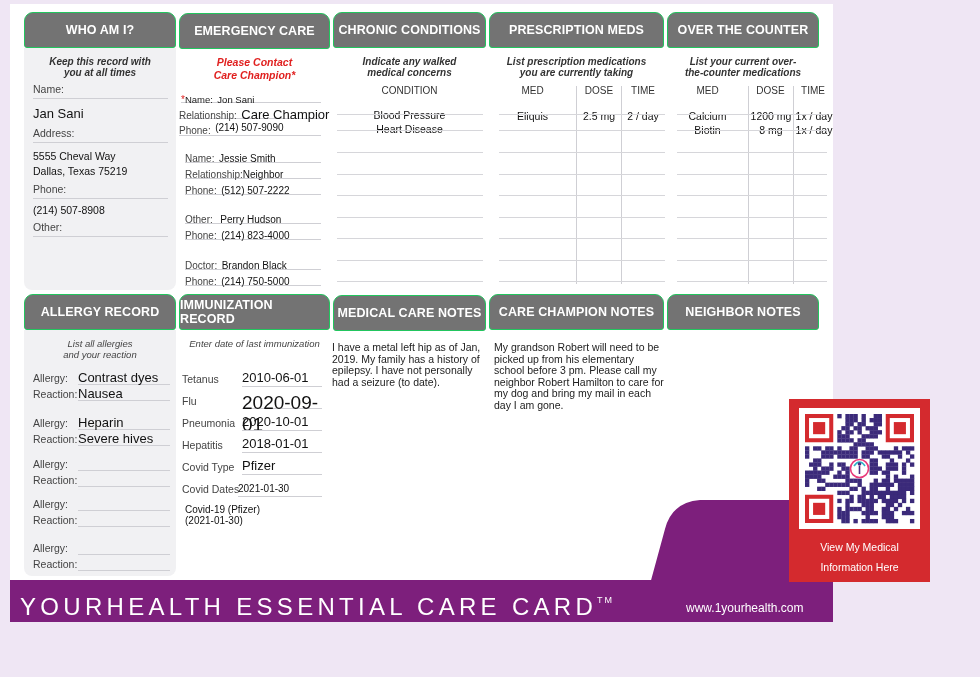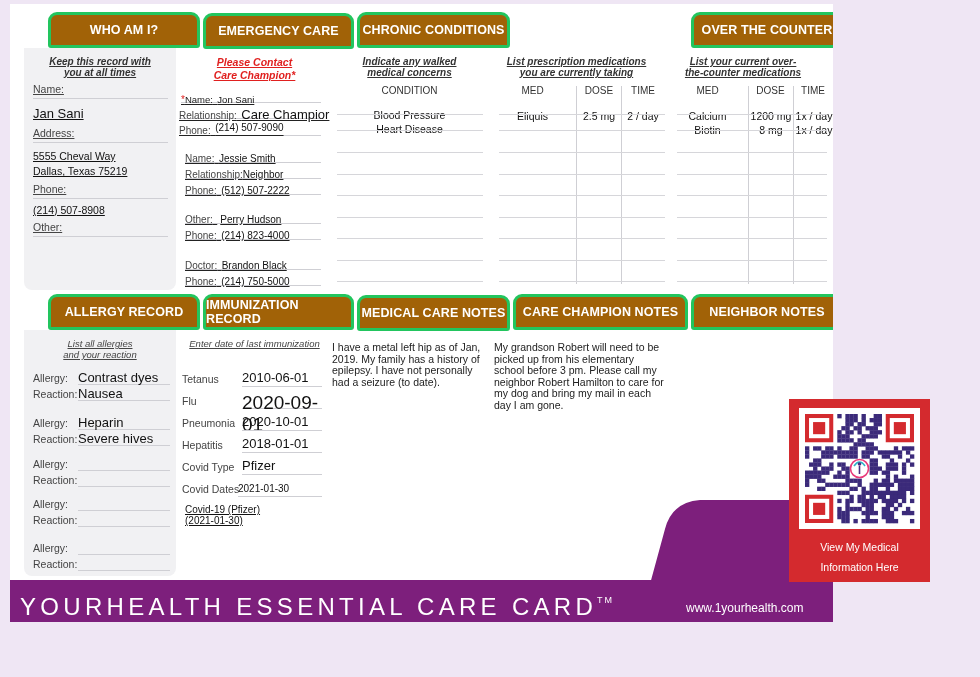--- a/index.html
+++ b/index.html
@@ -1,28 +1,28 @@
 <!DOCTYPE html>
 <html><head>
 <meta charset="utf-8">
 <style>
   * { box-sizing: border-box; margin: 0; padding: 0; }
   html, body { width: 980px; height: 677px; overflow: hidden; }
   body { background: #efe6f4; font-family: "Liberation Sans", sans-serif; color: #222; position: relative; }
   .card { position: absolute; left: 10px; top: 4px; width: 823px; height: 618px; background: #fff; overflow: hidden; }
   .col { position: absolute; }
-  .hdr { position: absolute; height: 36px; background: #a16207; color: #fff; border-radius: 9px 9px 3px 3px; font-weight: bold; font-size: 12.5px; display: flex; align-items: center; justify-content: center; letter-spacing: 0.1px; border: 3px solid #22c55e; margin-left: 24px; }
+  .hdr { position: absolute; height: 36px; background: #737373; color: #fff; border-radius: 9px 9px 3px 3px; font-weight: bold; font-size: 12.5px; display: flex; align-items: center; justify-content: center; letter-spacing: 0.1px; border: 1px solid #22c55e; }
   .panel { position: absolute; background: #f1f1f3; border-radius: 0 0 8px 8px; }
   .sub { font-style: italic; font-weight: bold; font-size: 10px; text-align: center; color: #333; line-height: 11px; }
   .sub.light { font-weight: normal; font-size: 9.5px; color: #444; }
   .red { color: #e0201f; }
   .lbl { font-size: 10.5px; color: #444; }
   .val { font-size: 10.5px; color: #111; }
   .line { border-bottom: 1px solid #cfcfd4; }
-  .abs { position: absolute; text-decoration: underline; }
+  .abs { position: absolute; }
   .rowline { position: absolute; height: 1px; background: #d6d6da; }
   .vline { position: absolute; width: 1px; background: #cfcfd4; }
   .ch { position: absolute; font-size: 10px; color: #333; text-align: center; }
   .cell { position: absolute; font-size: 10.5px; color: #111; text-align: center; }
   .note { position: absolute; font-size: 10.5px; line-height: 11.6px; color: #222; }
   .footer { position: absolute; left: 0; top: 576px; width: 823px; height: 42px; background: #7d1f7c; }
   .footer-title { position: absolute; left: 10px; top: 589px; font-size: 24px; letter-spacing: 4.3px; color: #fff; font-weight: normal; }
   .tm { font-size: 9px; letter-spacing: 2px; vertical-align: top; position: relative; top: 2px; }
   .url { position: absolute; left: 676px; top: 597px; font-size: 12px; color: #fff; }
   .swoosh { position: absolute; }
@@ -31,20 +31,21 @@
   .qr-text { position: absolute; left: 0; width: 141px; text-align: center; color: #fff; font-size: 10.5px; }
 </style>
 </head>
 <body>
 
 <div class="card">
 
   <div class="hdr" style="left:14px;top:8px;width:152px;">WHO AM I?</div>
   <div class="hdr" style="left:169px;top:9px;width:151px;">EMERGENCY CARE</div>
   <div class="hdr" style="left:323px;top:8px;width:153px;">CHRONIC CONDITIONS</div>
+  <div class="hdr" style="left:479px;top:8px;width:175px;">PRESCRIPTION MEDS</div>
   <div class="hdr" style="left:657px;top:8px;width:152px;">OVER THE COUNTER</div>
 
   <div class="panel" style="left:14px;top:44px;width:152px;height:242px;">
     <div class="sub abs" style="left:0;top:8px;width:152px;">
       <div>Keep this record with</div>
       <div>you at all times</div>
     </div>
     <div class="abs lbl line" style="left:9px;top:35px;width:135px;height:16px;">Name:</div>
     <div class="abs val" style="left:9px;top:58px;font-size:13px;">Jan Sani</div>
     <div class="abs lbl line" style="left:9px;top:79px;width:135px;height:16px;">Address:</div>

